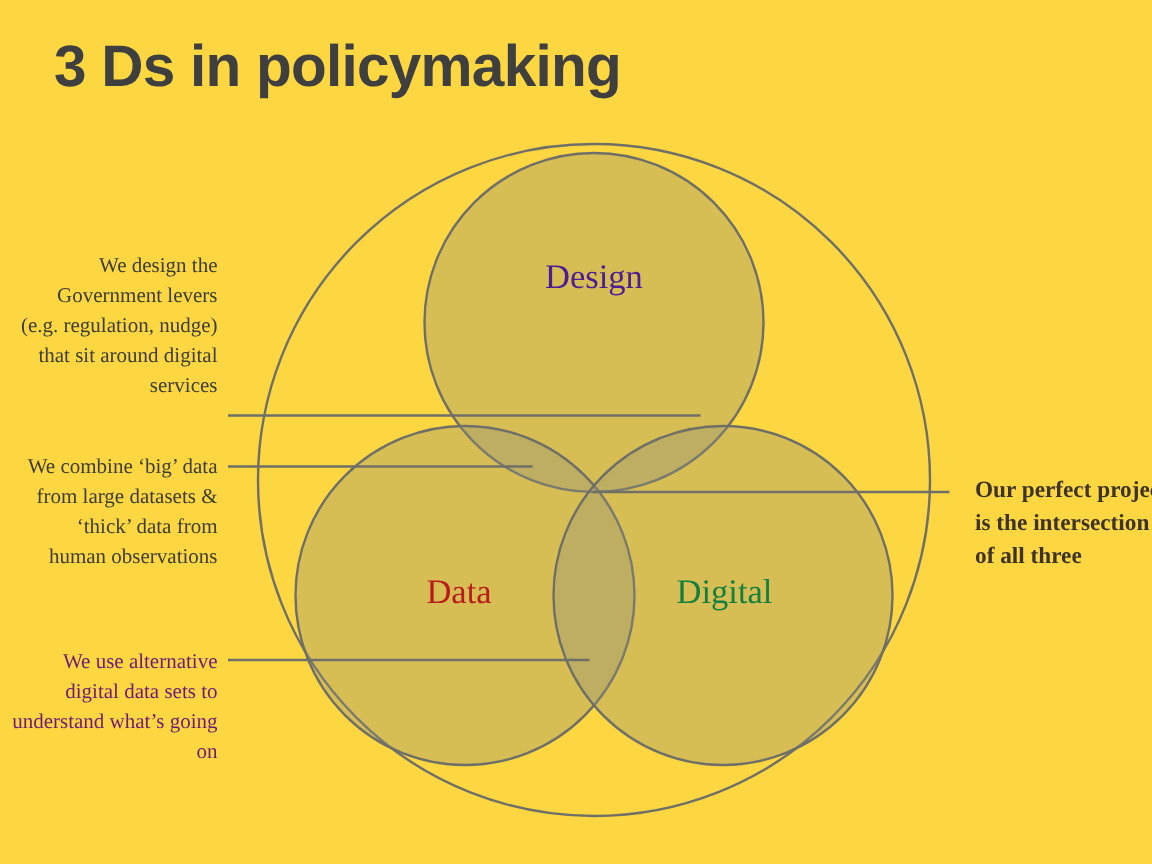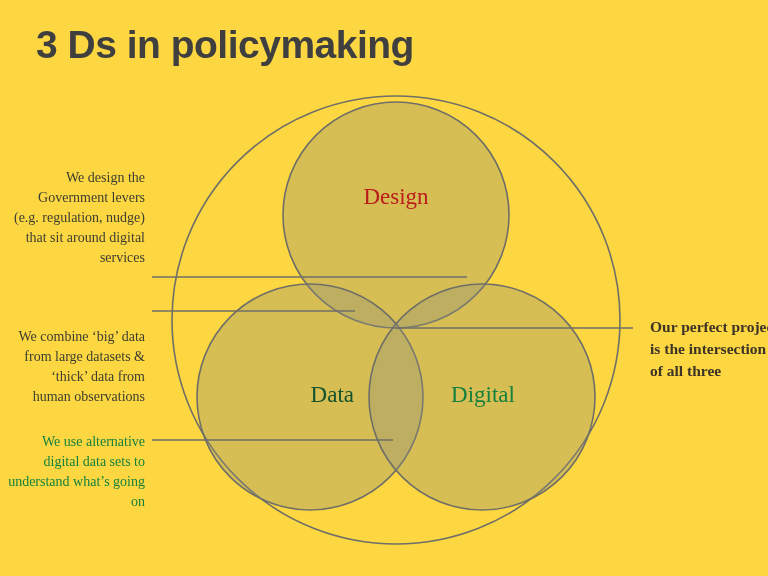--- a/index.html
+++ b/index.html
@@ -102,27 +102,27 @@
     <circle id="circle-digital" stroke-width="1.6" cx="482" cy="397" r="113" fill="#8f8f7a" fill-opacity="0.34" stroke="#6f6f68"></circle>
 
     <g id="leader-lines">
         <line x1="152" y1="277" x2="467" y2="277" stroke="#6f6f68" stroke-width="1.6"></line>
         <line x1="152" y1="311" x2="355" y2="311" stroke="#6f6f68" stroke-width="1.6"></line>
         <line x1="395" y1="328" x2="633" y2="328" stroke="#6f6f68" stroke-width="1.6"></line>
         <line x1="152" y1="440" x2="393" y2="440" stroke="#6f6f68" stroke-width="1.6"></line>
       </g>
   </svg>
 
-  <div class="venn-label" id="label-design" style="color: #b91c1c; margin-top: 12px;">Design</div>
+  <div class="venn-label" id="label-design" style="color: #4c1d95;">Design</div>
 
-  <div class="venn-label" id="label-data" style="color: #14532d; text-align: right;">Data</div>
+  <div class="venn-label" id="label-data" style="color: #b91c1c;">Data</div>
 
   <div class="venn-label" id="label-digital" style="color: #15803d;">Digital</div>
 
   <div class="note" id="note-design" style="color: rgb(61, 61, 50);">We design the Government levers (e.g. regulation, nudge) that sit around digital services</div>
 
-  <div class="note" id="note-data" style="color: rgb(61, 61, 50); margin-top: 25px;">We combine ‘big’ data from large datasets &amp; ‘thick’ data from human observations</div>
+  <div class="note" id="note-data" style="color: rgb(61, 61, 50);">We combine ‘big’ data from large datasets &amp; ‘thick’ data from human observations</div>
 
-  <div class="note" id="note-alt" style="color: #15803d;">We use alternative digital data sets to understand what’s going on</div>
+  <div class="note" id="note-alt" style="color: #701a75;">We use alternative digital data sets to understand what’s going on</div>
 
   <div id="note-intersection" style="color: rgb(61, 51, 39);">Our perfect project is the intersection of all three</div>
 
 </div>
 
 </body></html>

